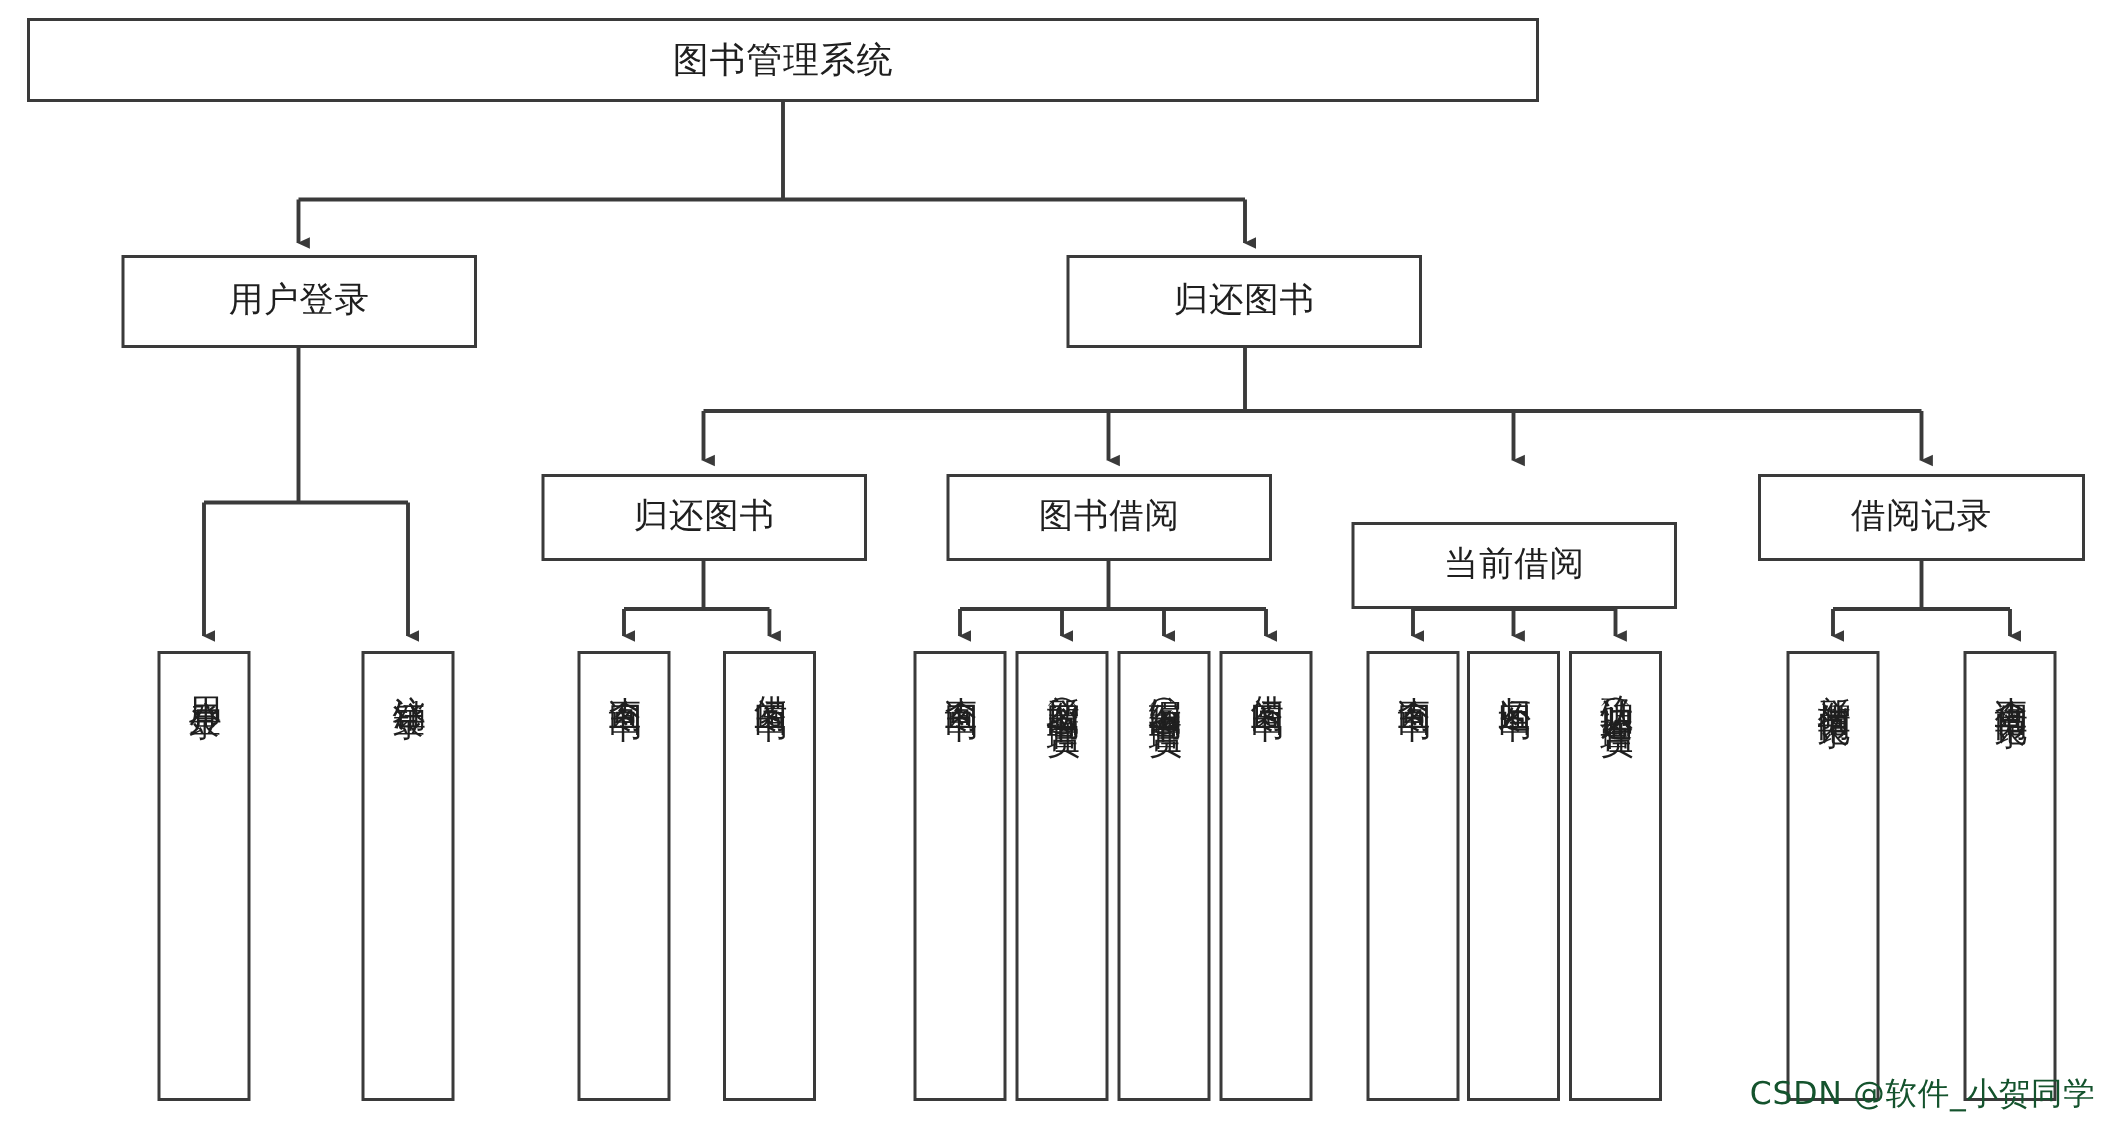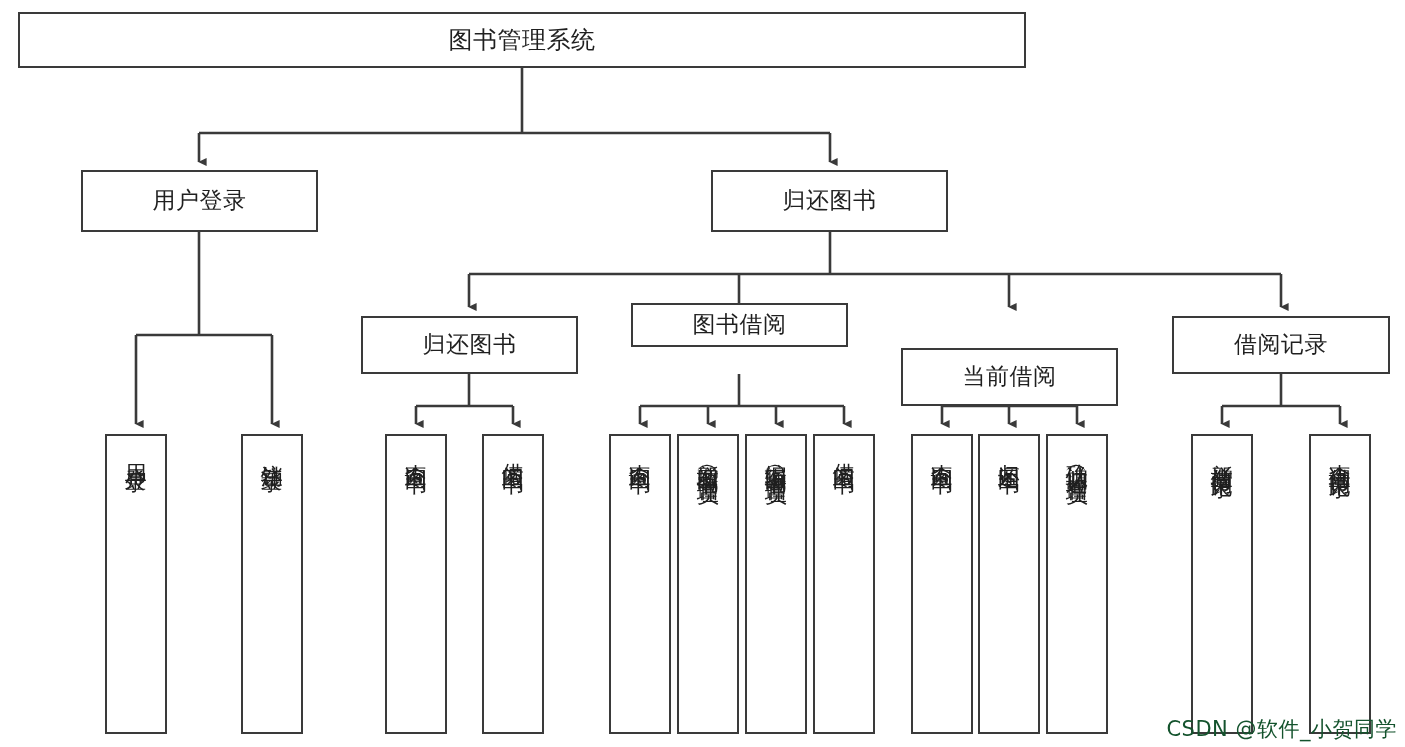--- a/index.html
+++ b/index.html
@@ -134,21 +134,21 @@
   </div>
 
   <div class="node horiz" style="left:711px;top:170px;width:237px;height:62px;">
     <span class="label">归还图书</span>
   </div>
 
   <div class="node horiz" style="left:361px;top:316px;width:217px;height:58px;">
     <span class="label">归还图书</span>
   </div>
 
-  <div class="node horiz" style="left:631px;top:303px;width:217px;height:44px;">
+  <div class="node horiz" style="left:631px;top:316px;width:217px;height:58px;">
     <span class="label">图书借阅</span>
   </div>
 
   <div class="node horiz" style="left:901px;top:316px;width:217px;height:58px;margin-top:32px;">
     <span class="label">当前借阅</span>
   </div>
 
   <div class="node horiz" style="left:1172px;top:316px;width:218px;height:58px;align-items:center;">
     <span class="label">借阅记录</span>
   </div>

